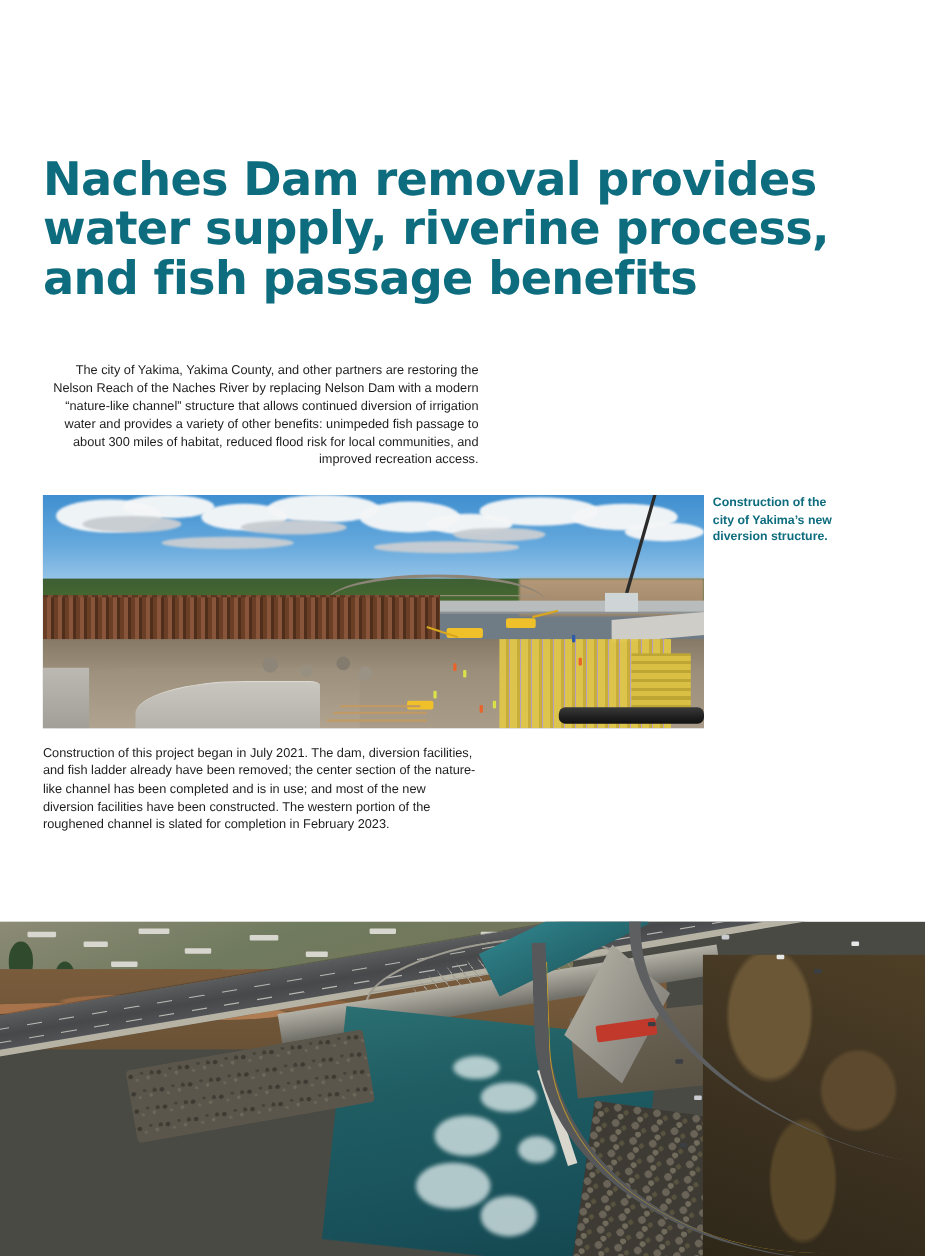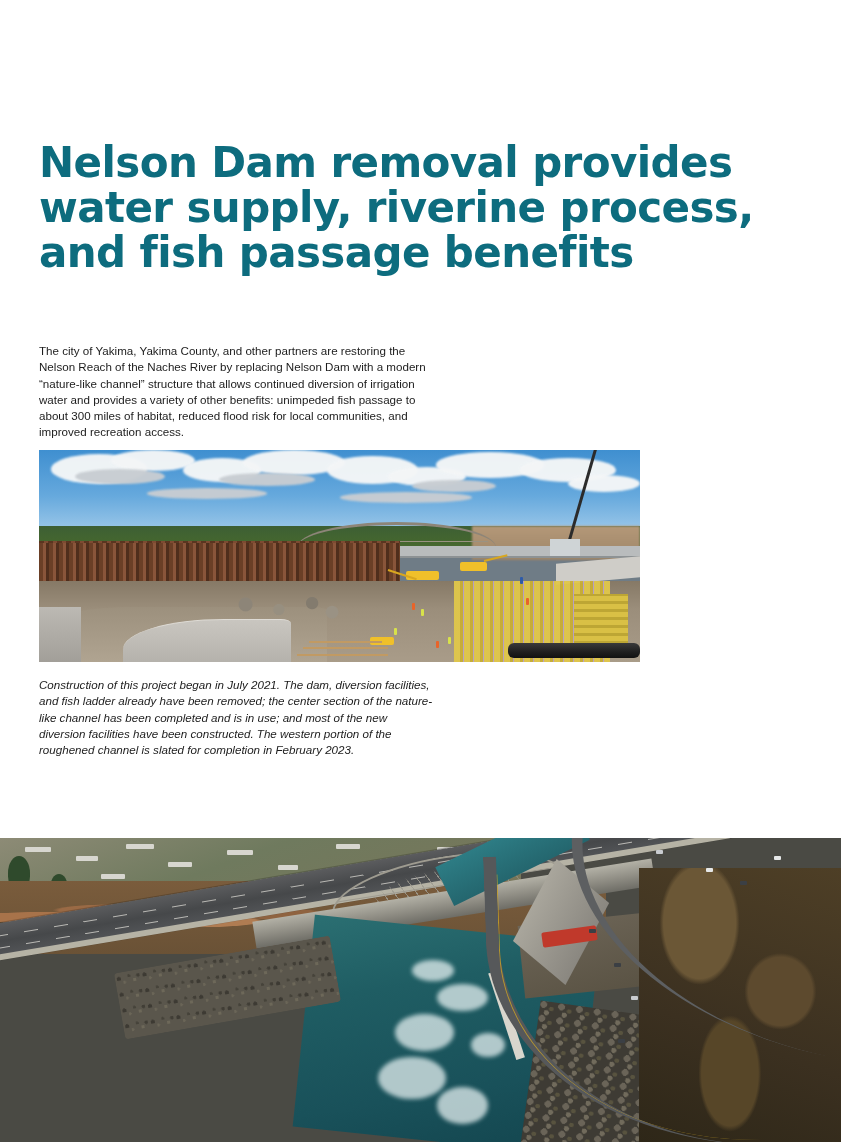--- a/index.html
+++ b/index.html
@@ -54,22 +54,22 @@
   
   .body-col {
     position: absolute;
     left: 39px;
     width: 396px;
     color: #1c1c1c;
     font-size: 11.6px;
     line-height: 16.3px;
     font-family: "Liberation Sans", sans-serif;
   }
-  .body-col.intro { top: 343px; }
-  .body-col.after-photo { top: 677px; font-style: italic; }
+  .body-col.intro { top: 329px; text-align: right; }
+  .body-col.after-photo { top: 677px; }
   .body-col p { margin: 0 0 13px 0; white-space: pre-line; }
   .body-col p:last-child { margin-bottom: 0; }
 
   
   .photo-top {
     position: absolute;
     left: 39px;
     top: 450px;
     width: 601px;
     height: 212px;
@@ -547,21 +547,21 @@
     background: rgba(12,12,12,0.34);
     padding: 2px 4px;
     box-sizing: border-box;
   }
 </style>
 </head>
 <body>
 
 <div class="page">
 
-  <h1 class="headline">Nelson Dam removal provides
+  <h1 class="headline">Naches Dam removal provides
 water supply, riverine process,
 and fish passage benefits</h1>
 
 
   <div class="body-col intro">
     <p>The city of Yakima, Yakima County, and other partners are restoring the Nelson Reach of the Naches River by replacing Nelson Dam with a modern “nature-like channel” structure that allows continued diversion of irrigation water and provides a variety of other benefits: unimpeded fish passage to about 300 miles of habitat, reduced flood risk for local communities, and improved recreation access.</p>
   </div>
 
   <figure class="photo-top" style="margin:0;">
     <div class="scene">
@@ -620,20 +620,23 @@
       <div class="worker" style="left:62%; top:72%;"></div>
       <div class="worker hi" style="left:63.5%; top:75%;"></div>
       <div class="worker" style="left:66%; top:90%;"></div>
       <div class="worker hi" style="left:68%; top:88%;"></div>
       <div class="worker blue" style="left:80%; top:60%;"></div>
       <div class="worker" style="left:81%; top:70%;"></div>
       <div class="worker hi" style="left:59%; top:84%;"></div>
     </div>
   </figure>
 
+  <div class="photo-caption-side">Construction of the
+city of Yakima’s new
+diversion structure.</div>
 
   <div class="body-col after-photo">
     <p>Construction of this project began in July 2021. The dam, diversion facilities, and fish ladder already have been removed; the center section of the nature-like channel has been completed and is in use; and most of the new diversion facilities have been constructed. The western portion of the roughened channel is slated for completion in February 2023.</p>
   </div>
 
   <figure class="photo-bottom" style="margin:0;">
     <div class="aerial">
 
       <div class="a-town"></div>
 

